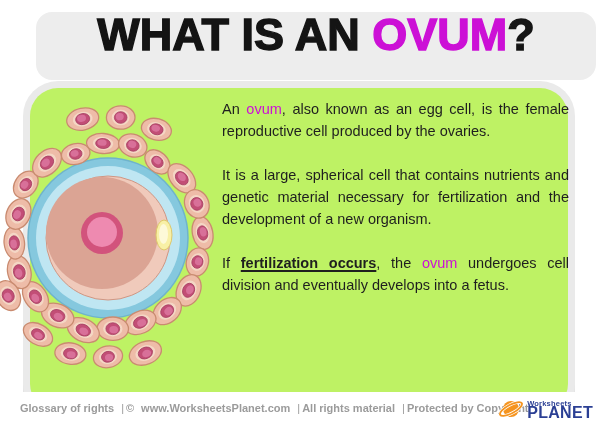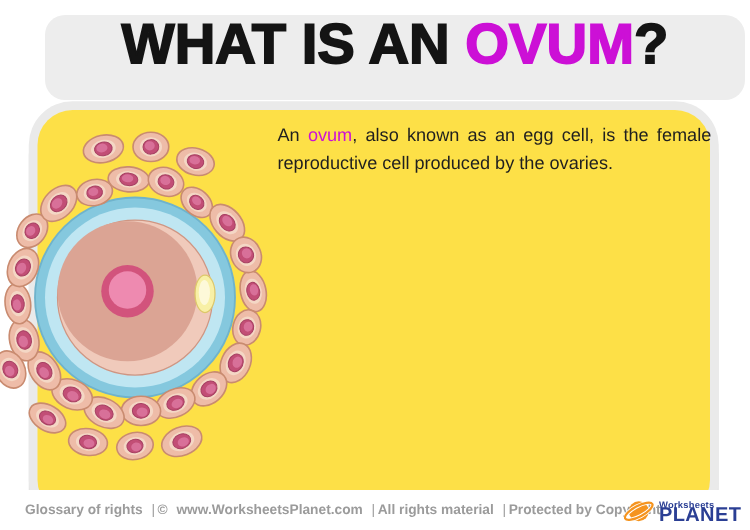--- a/index.html
+++ b/index.html
@@ -18,21 +18,21 @@
   .title-band h1{
     margin:0;font-size:45px;line-height:1;font-weight:900;
     letter-spacing:0px;color:var(--title_color,#141414);
     -webkit-text-stroke:1.4px;white-space:nowrap;
   }
   .title-band .accent{color:var(--accent,#cc10d6);}
 
   
   .card{
     position:absolute;left:30px;top:88px;width:538px;height:324px;
-    background:#fde047;border-radius:28px;
+    background:#bef264;border-radius:28px;
     box-shadow:0 0 0 7px var(--card_ring,#eaeaea), 0 8px 0 7px #e3e3e3;
   }
   .text-col{
     position:absolute;left:192px;top:10px;width:347px;
     font-size:14.5px;line-height:22px;color:var(--body_text,#1f1f1f);
     text-align:justify;
   }
   .text-col p{margin:0 0 22px 0;}
   .text-col p:last-child{margin-bottom:0;}
   .text-col .accent{color:var(--accent,#cc10d6);}
@@ -79,20 +79,22 @@
 
 <div class="page">
 
   <div class="title-band">
     <h1><span>WHAT IS AN </span><span class="accent">OVUM</span><span>?</span></h1>
   </div>
 
   <div class="card">
     <div class="text-col">
         <p><span>An </span><span class="accent">ovum</span><span>, also known as an egg cell, is the female reproductive cell produced by the ovaries.</span></p>
+        <p><span>It is a large, spherical cell that contains nutrients and genetic material necessary for fertilization and the development of a new organism.</span></p>
+        <p><span>If </span><span class="bold-underline">fertilization occurs</span><span>, the </span><span class="accent">ovum</span><span> undergoes cell division and eventually develops into a fetus.</span></p>
       </div>
   </div>
 
   <svg class="illus" width="225" height="300" viewBox="0 0 225 300" xmlns="http://www.w3.org/2000/svg">
     <g>
       <circle class="zona-o" cx="108" cy="143" r="80"></circle>
       <circle class="zona-i" cx="108" cy="143" r="72"></circle>
       <circle class="cyto-light" cx="108" cy="143" r="62"></circle>
       <circle class="cyto" cx="102" cy="138" r="56"></circle>
       <circle class="nuc-o" cx="102" cy="138" r="21"></circle>

